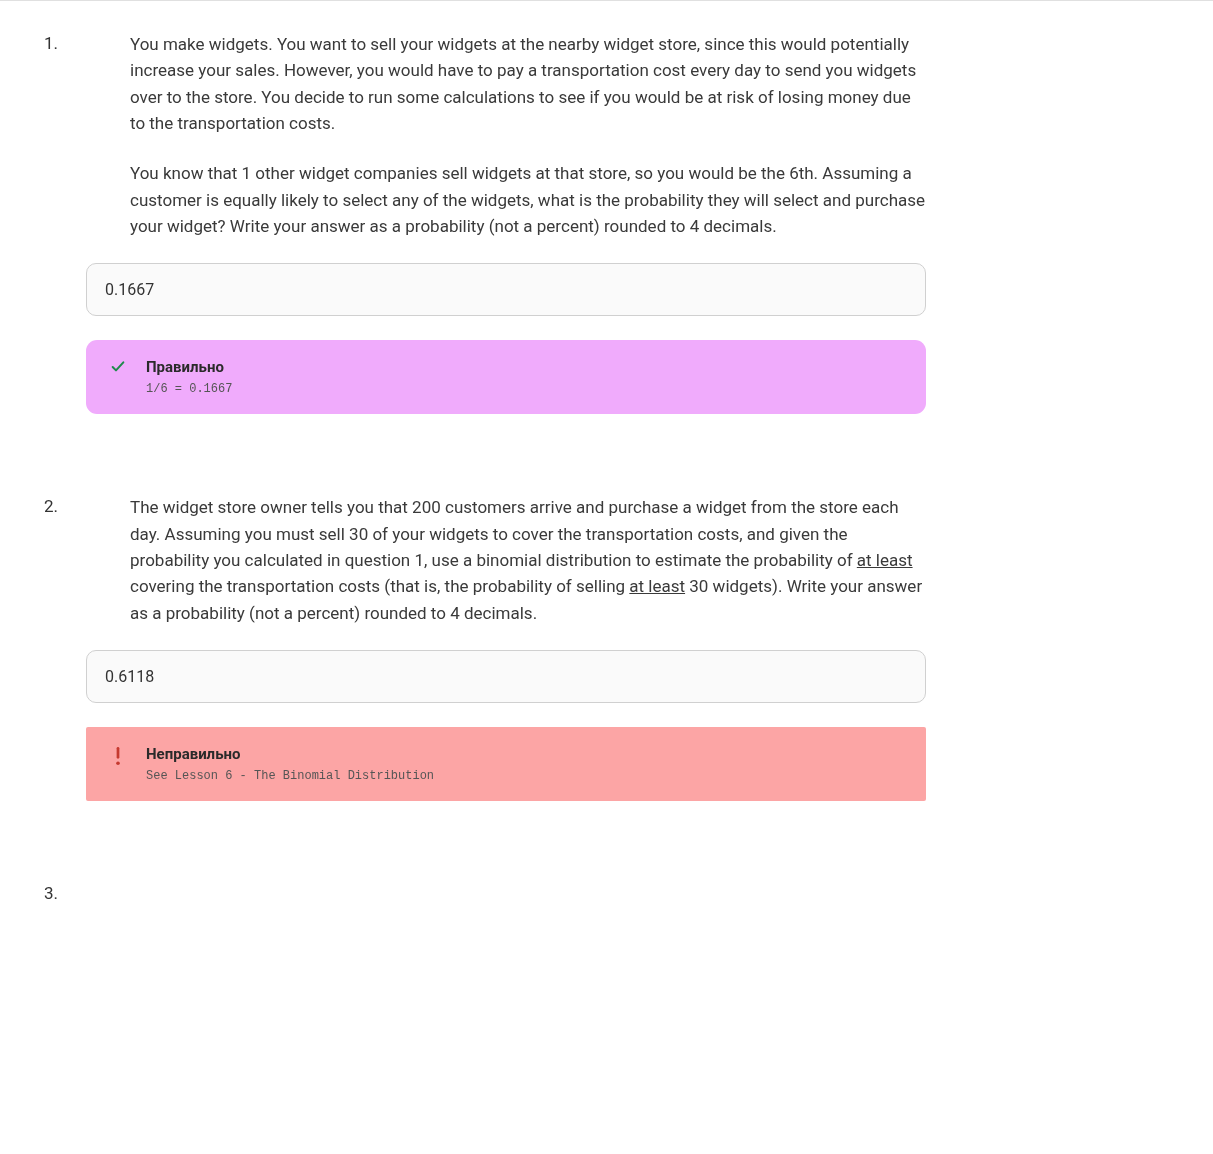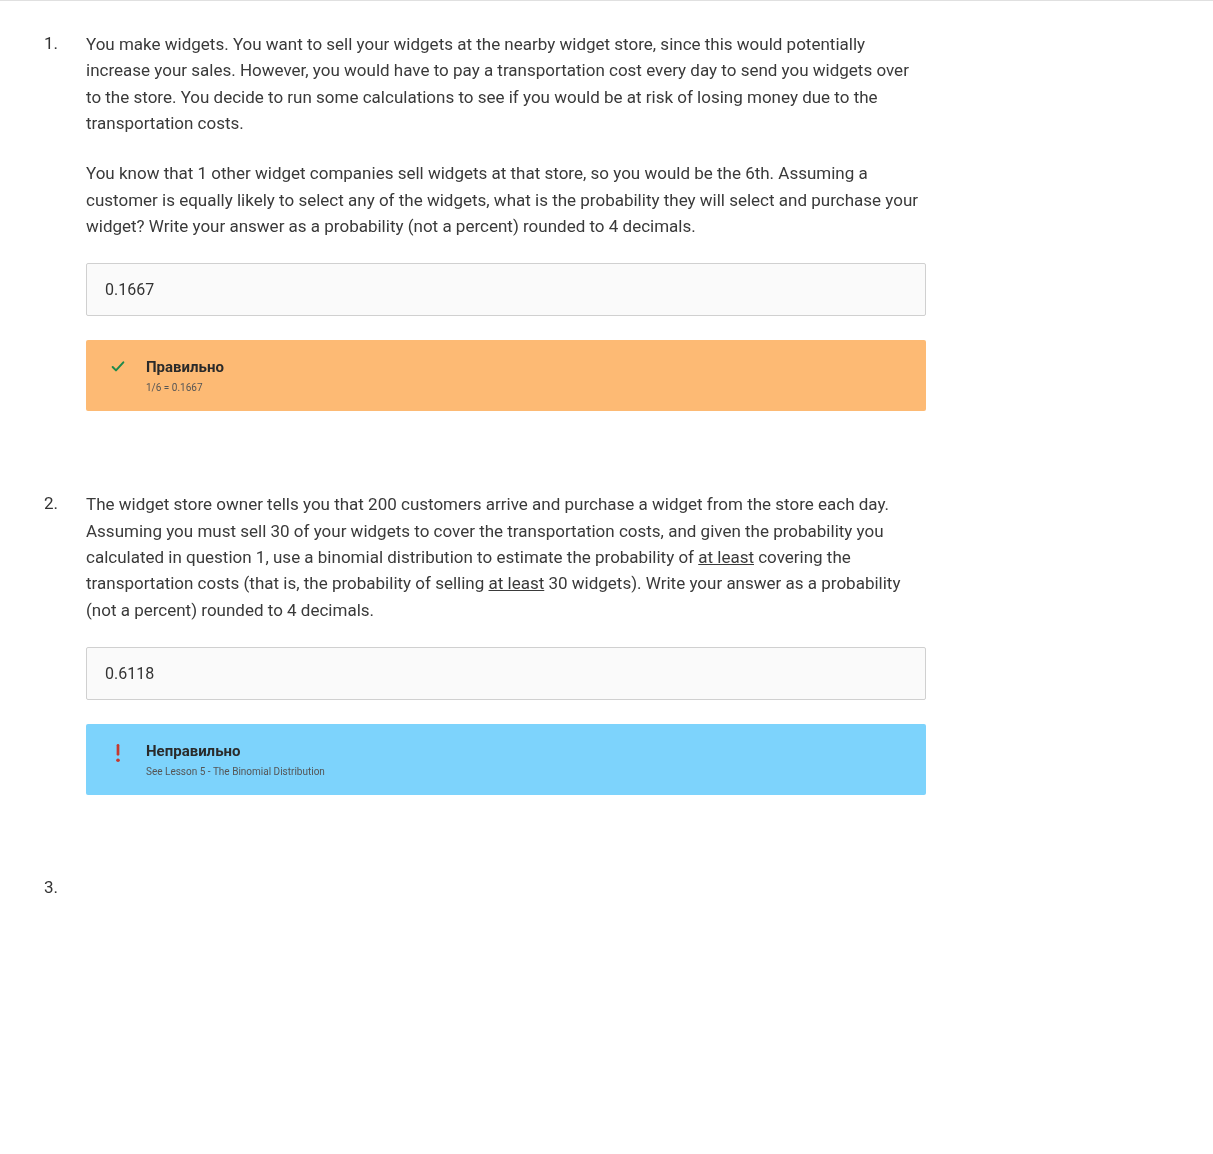--- a/index.html
+++ b/index.html
@@ -31,70 +31,73 @@
       max-width: 840px;
     }
     .question-text {
       font-size: 17px;
       line-height: 1.55;
       color: #3a3a3a;
       margin-bottom: 24px;
     }
     .question-text .para {
       margin-bottom: 24px;
+      margin-left: 44px;
     }
     .question-text .para:last-child {
       margin-bottom: 0;
     }
     .underline {
       text-decoration: underline;
       text-align: right;
     }
     .answer-input {
       width: 100%;
       border: 1px solid #d0d0d0;
       background: #fafafa;
       padding: 16px 18px;
       font-size: 16px;
       color: #333;
-      border-radius: 2px;
+      border-radius: 10px;
     }
     .feedback {
       margin-top: 24px;
       padding: 18px 22px;
       border-radius: 2px;
       display: flex;
       align-items: flex-start;
       gap: 18px;
     }
     .feedback.correct {
-      background: #fdba74;
+      background: #f0abfc;
+      border-radius: 11px;
     }
     .feedback.incorrect {
-      background: #7dd3fc;
+      background: #fca5a5;
     }
     .feedback-icon {
       flex-shrink: 0;
       width: 20px;
       display: flex;
       justify-content: center;
       padding-top: 1px;
     }
     .feedback-content {
       flex: 1;
     }
     .feedback-title {
       font-weight: 700;
       font-size: 15px;
       color: #2a2a2a;
       margin-bottom: 6px;
     }
     .feedback-text {
-      font-size: 10px;
+      font-size: 12px;
       color: #555;
+      font-family: Liberation Mono, monospace;
     }
     .check-svg { stroke: #1f8a4c; }
     .excl-svg { fill: #c5392f; }
   </style>
 </head>
 <body>
 
 <div class="container">
 
   <div class="question-block">
@@ -129,21 +132,21 @@
       <div class="answer-input">0.6118</div>
       <div class="feedback incorrect">
         <div class="feedback-icon">
           <svg width="8" height="20" viewBox="0 0 8 22" class="excl-svg">
               <rect x="2.5" y="1" width="3" height="13" rx="1.5"></rect>
               <circle cx="4" cy="19" r="2"></circle>
             </svg>
         </div>
         <div class="feedback-content">
           <div class="feedback-title">Неправильно</div>
-          <div class="feedback-text">See Lesson 5 - The Binomial Distribution</div>
+          <div class="feedback-text">See Lesson 6 - The Binomial Distribution</div>
         </div>
       </div>
     </div>
 
   </div>
 
   <div class="question-block" style="margin-bottom:20px;">
     <div class="question-number">3.</div>
     <div class="question-body">
       <div class="question-text">

